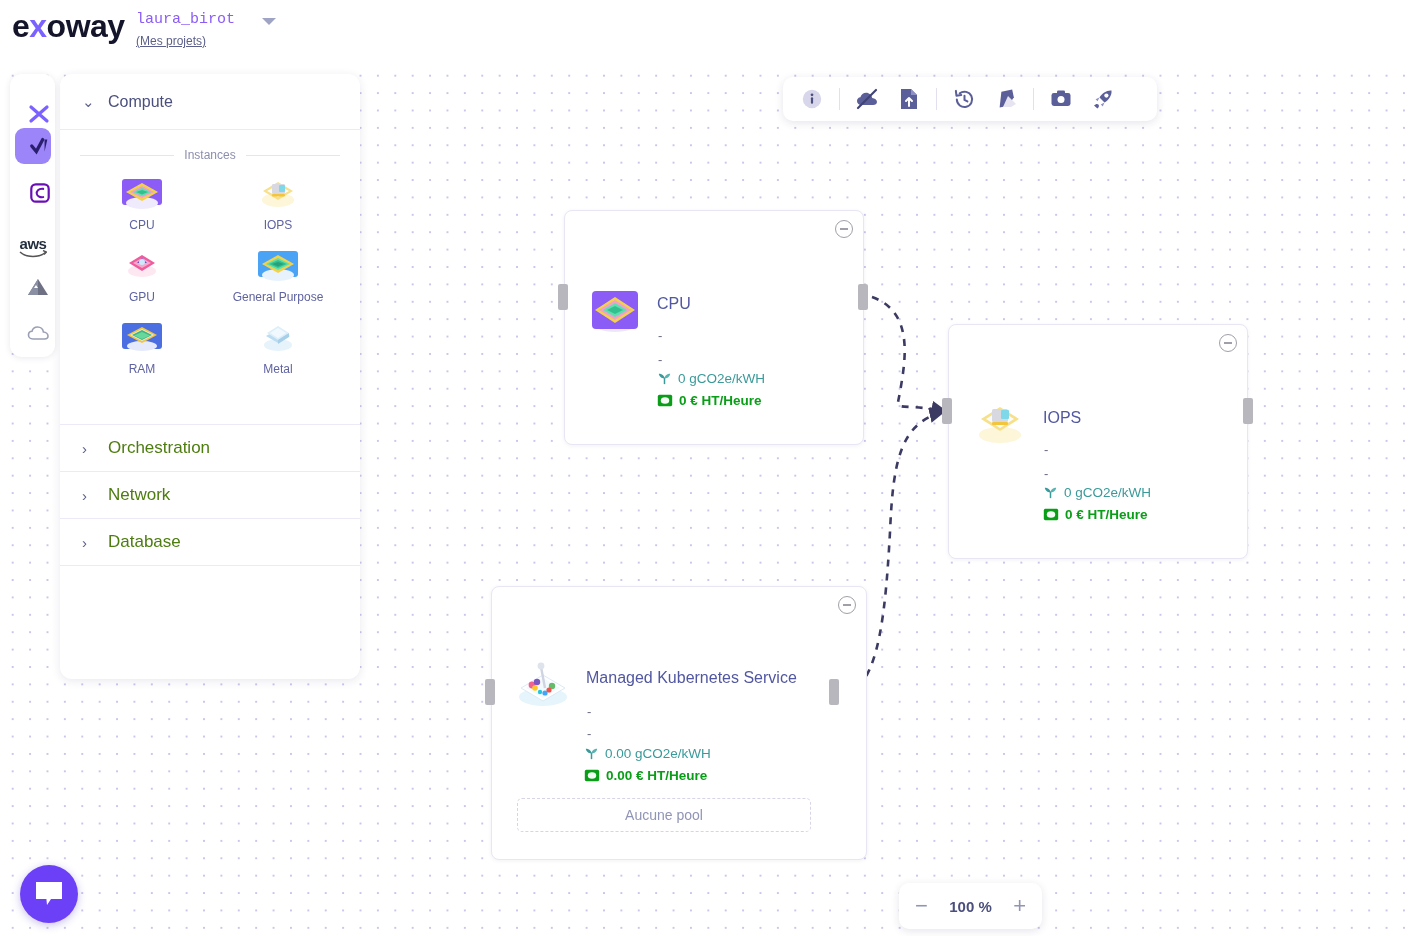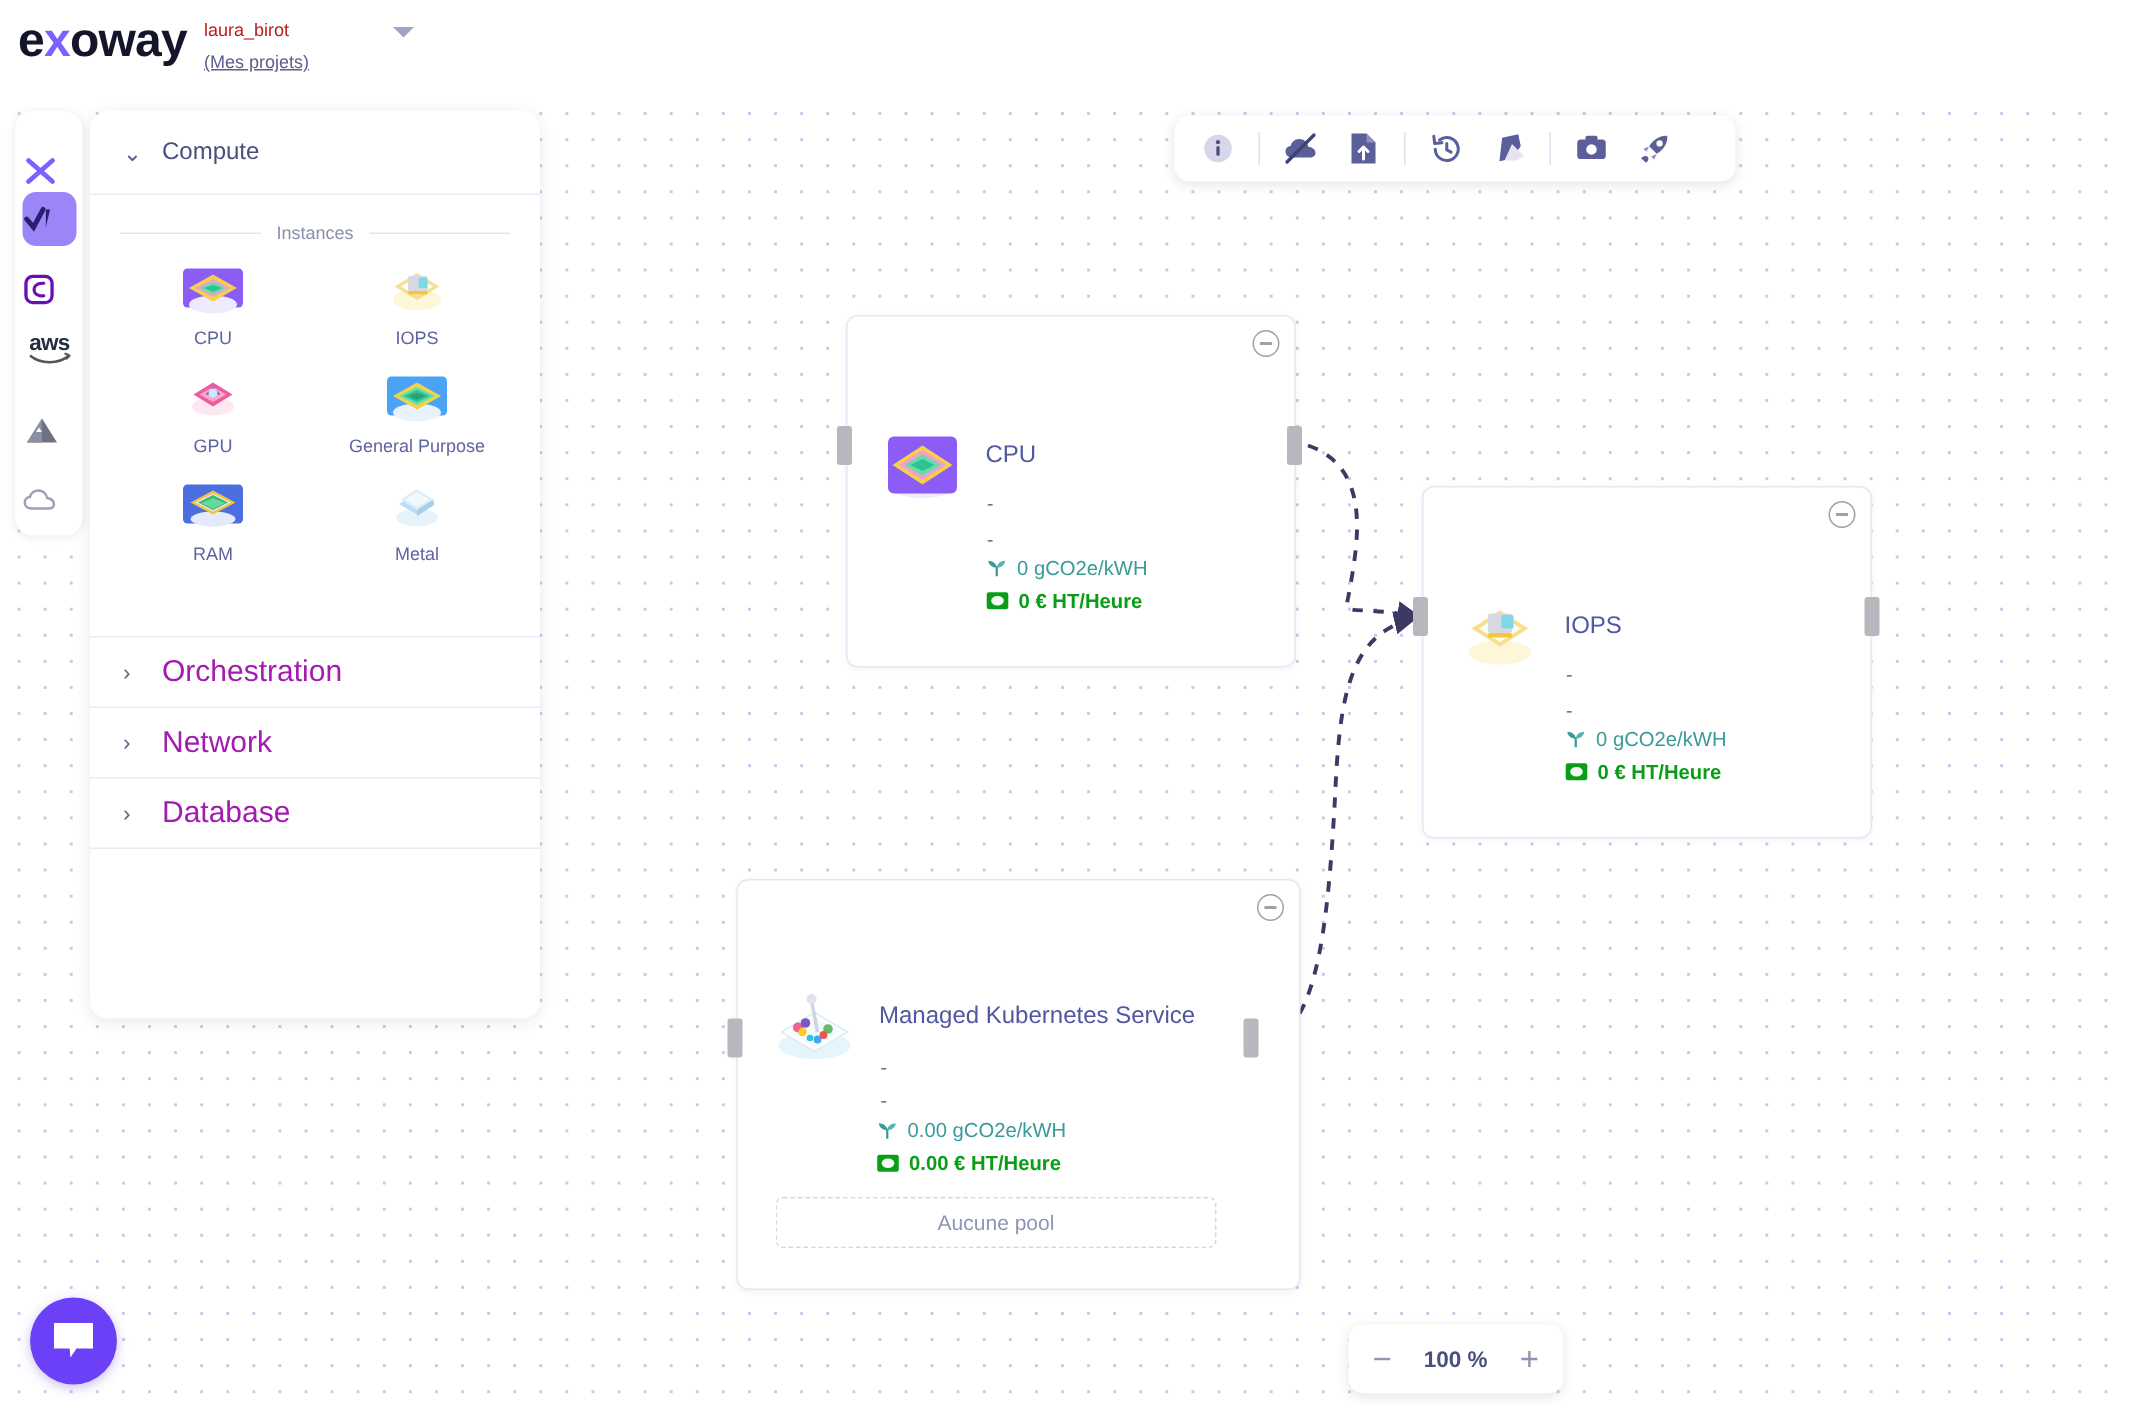--- a/index.html
+++ b/index.html
@@ -33,21 +33,21 @@
     font-size: 32px; font-weight: 700; letter-spacing: -0.5px;
     color: #14142b; line-height: 36px;
     font-family: "Liberation Sans", sans-serif;
   }
   .logo .x { color: #7b61ff; }
   .project-wrap {
     position: absolute; left: 136px; top: 10px;
     width: 150px;
   }
   .project-name {
-    font-size: 12px; color: #b91c1c; line-height: 20px;
+    font-size: 15px; color: #8b5cf6; line-height: 20px; font-family: Liberation Mono, monospace;
   }
   .project-sub {
     font-size: 12px; color: #5b5f8a; line-height: 16px; margin-top: 3px; text-decoration: underline;
   }
   .project-caret {
     position: absolute; left: 262px; top: 18px;
     width: 0; height: 0;
     border-left: 7px solid transparent;
     border-right: 7px solid transparent;
     border-top: 7px solid #9fa3c4;
@@ -58,21 +58,21 @@
     position: absolute; left: 10px; top: 74px;
     width: 45px; height: 283px;
     background: #fff; border-radius: 12px;
     box-shadow: 0 1px 6px rgba(40,40,90,.10);
     z-index: 30;
   }
   .rail-item {
     position: absolute; left: 5px;
     width: 36px; height: 36px;
     border-radius: 9px;
-    display: flex; align-items: center; justify-content: flex-start;
+    display: flex; align-items: center; justify-content: flex-end;
     cursor: pointer;
   }
   .rail-item.active { background: #9b85f8; }
   .rail-label-aws {
     font-size: 15px; font-weight: 700; color: #232f3e; letter-spacing: -.5px;
     line-height: 13px;
   }
 
   
   #catalog {
@@ -114,21 +114,21 @@
   .tile .tile-label {
     margin-top: 4px; font-size: 12px; color: #5f63a0; text-align: center;
   }
 
   .cat-row {
     height: 47px; display: flex; align-items: center;
     padding-left: 22px; border-top: 1px solid #eceaf6;
     cursor: pointer;
   }
   .cat-row .chev { width: 14px; color: #5b5f8a; font-size: 15px; margin-right: 12px; }
-  .cat-row .cat-row-title { font-size: 20px; color: #a21caf; }
+  .cat-row .cat-row-title { font-size: 17px; color: #4d7c0f; }
 
   
   #toolbar {
     position: absolute; left: 783px; top: 77px;
     width: 374px; height: 44px;
     background: #ffffff; border-radius: 10px;
     box-shadow: 0 2px 8px rgba(40,40,90,.12);
     display: flex; align-items: center;
     z-index: 30;
   }

